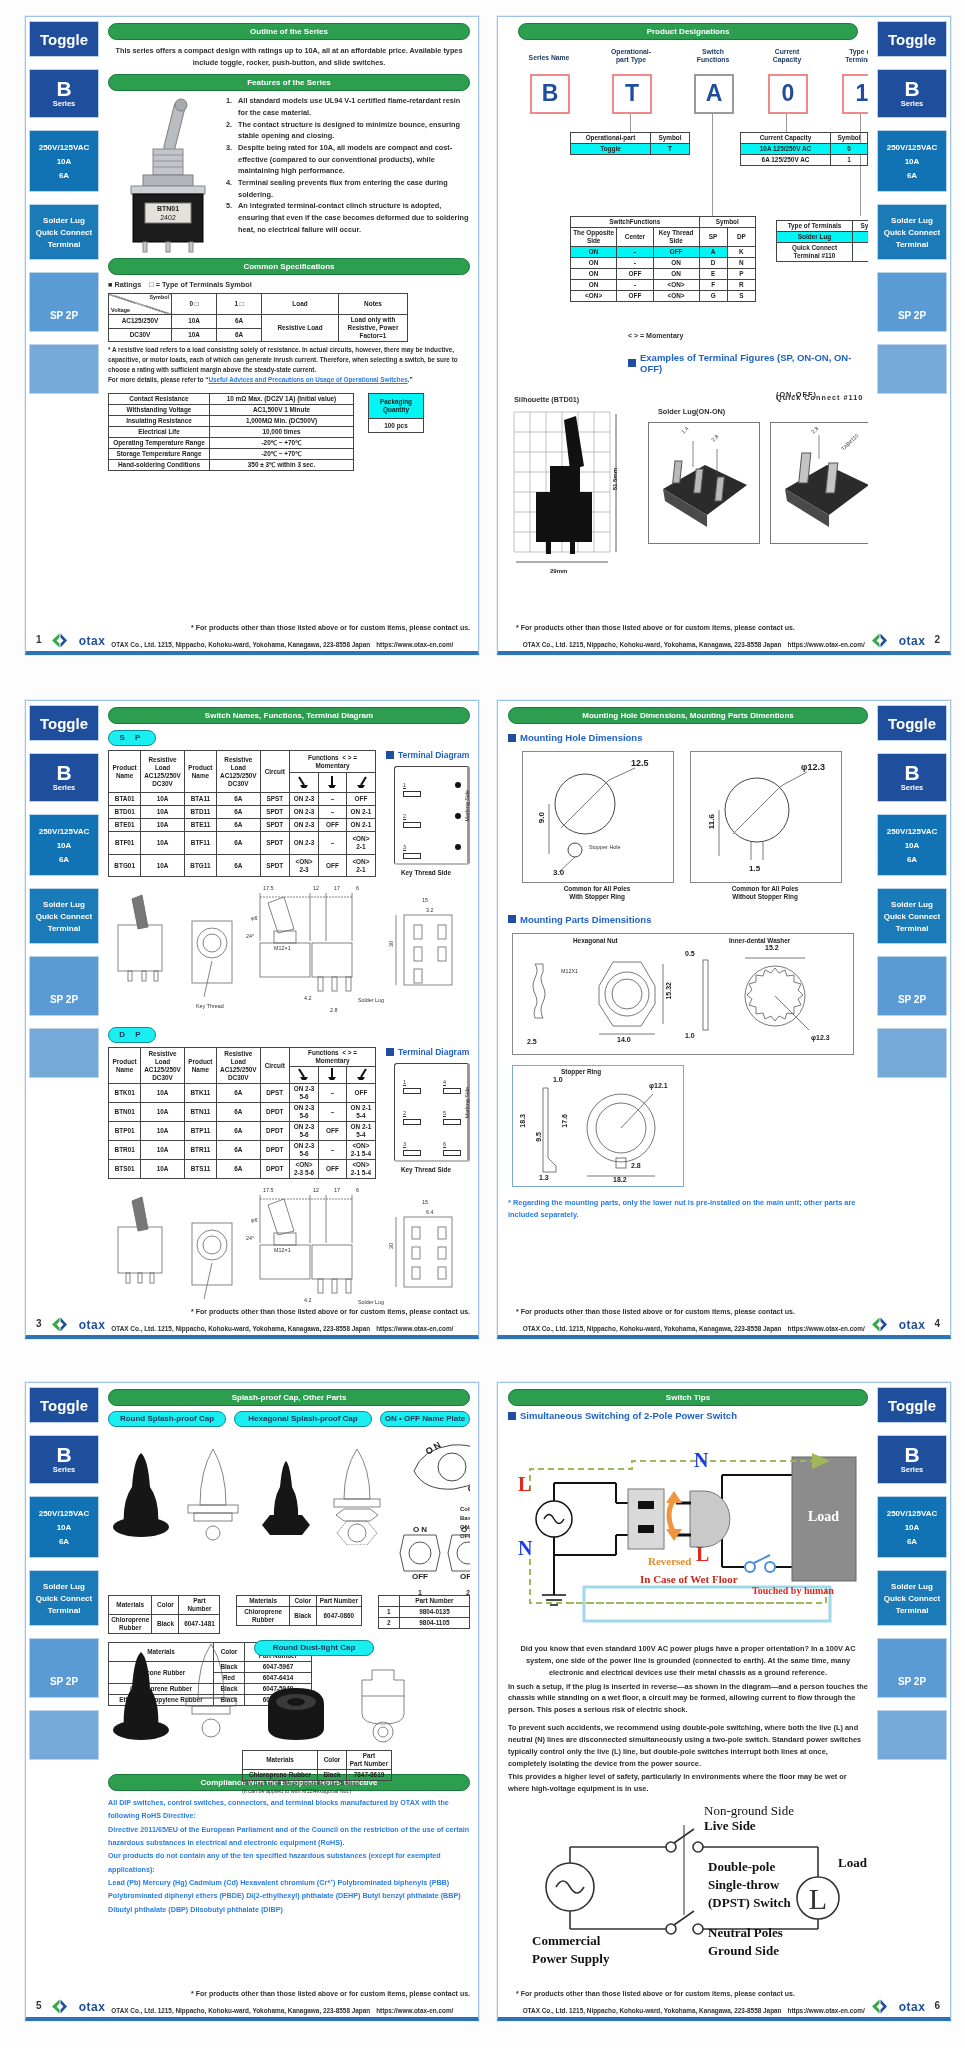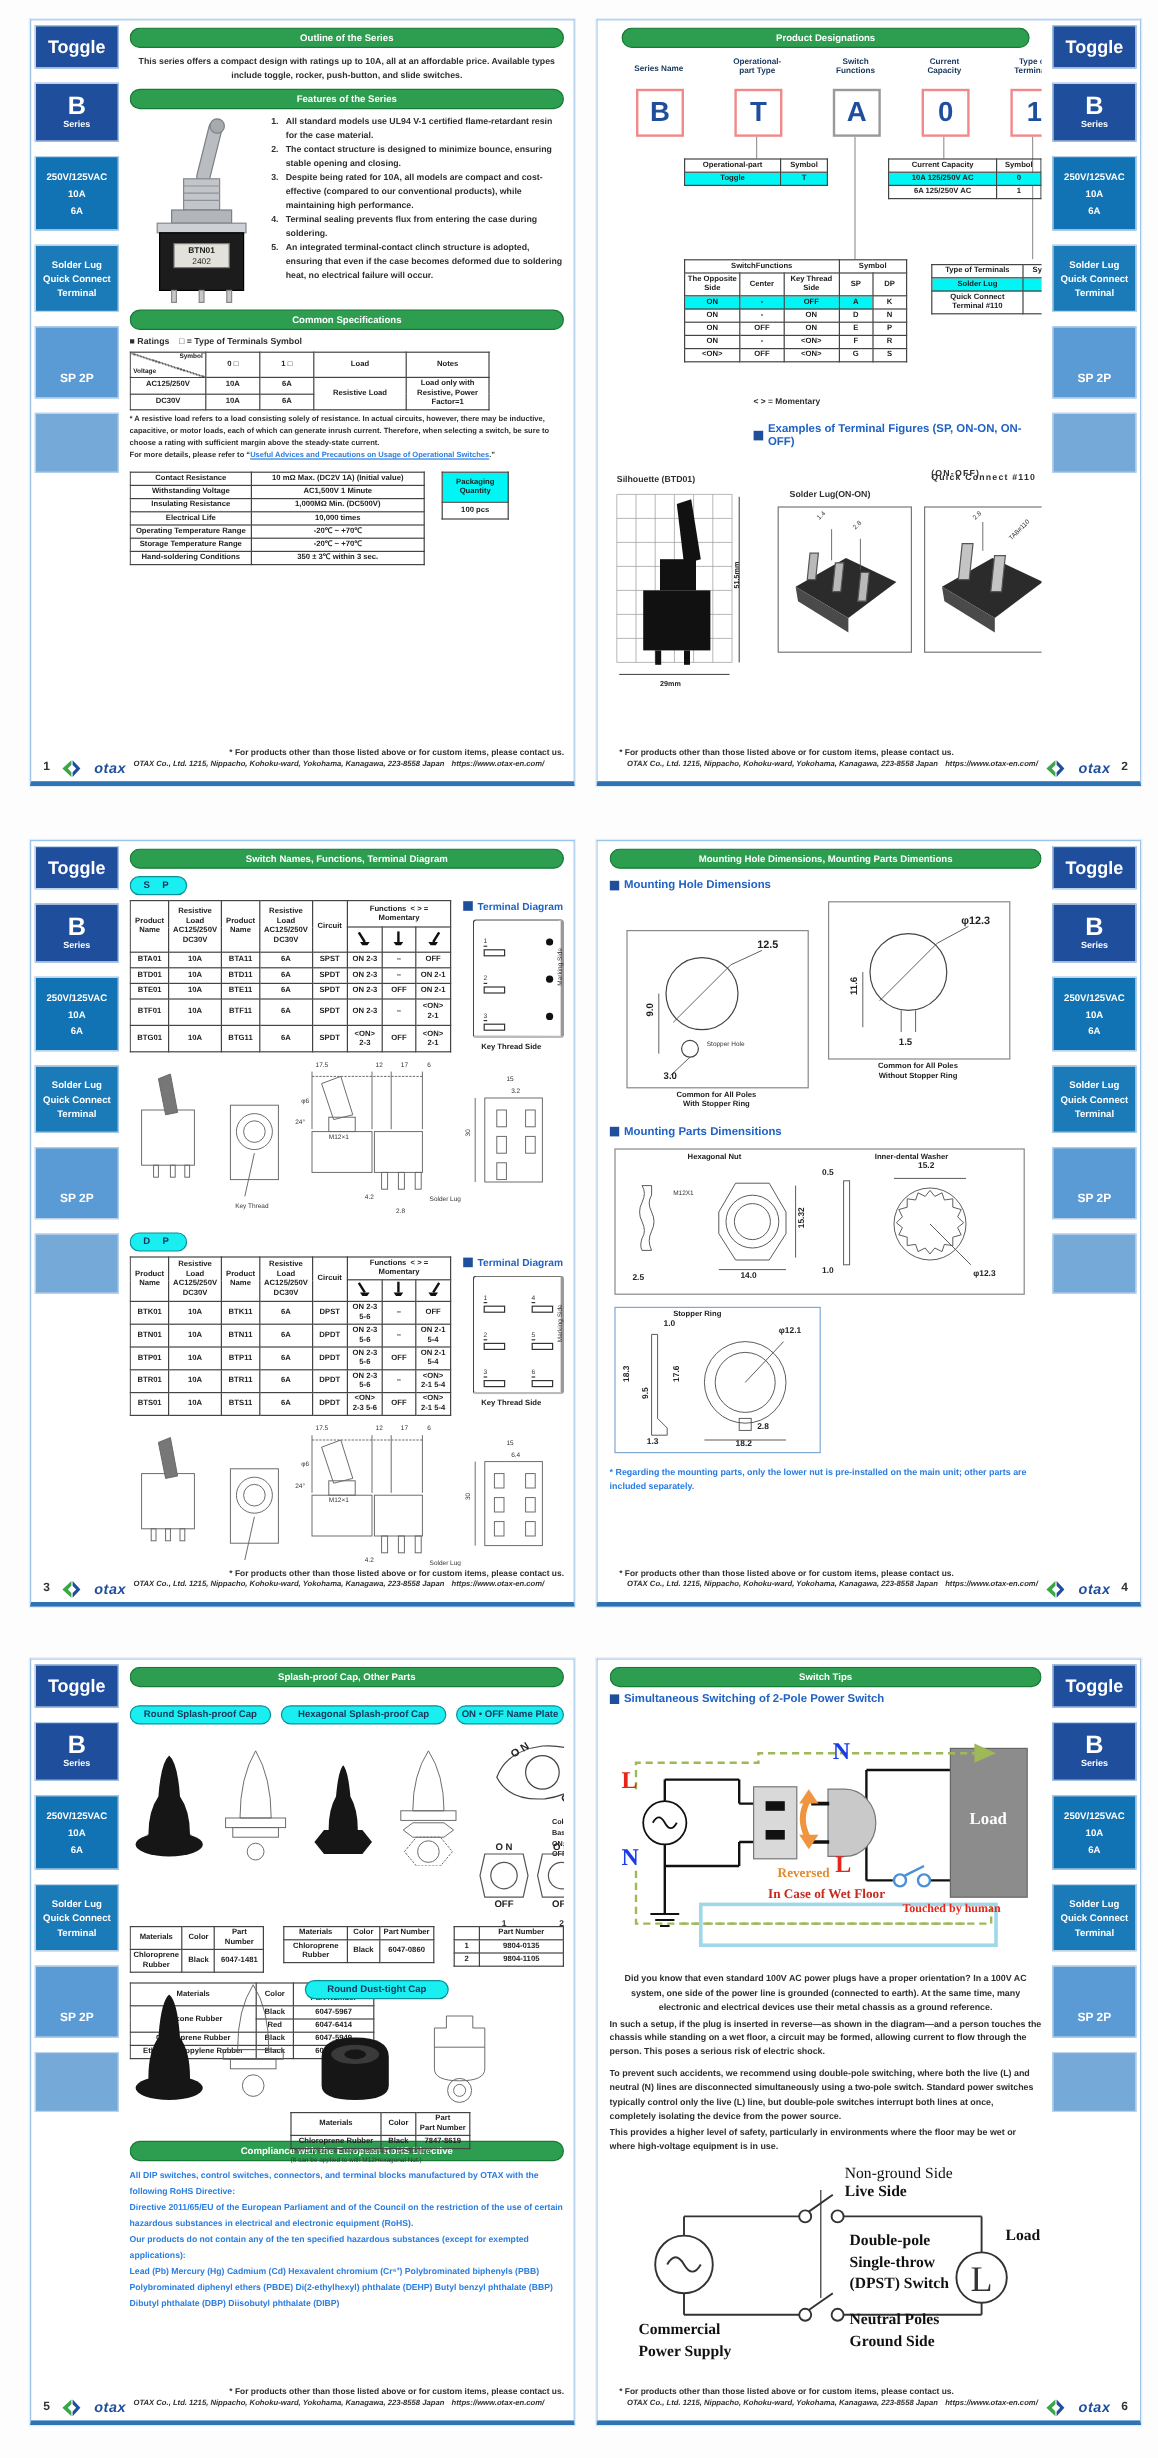--- a/index.html
+++ b/index.html
@@ -23,21 +23,21 @@
   .bt{font-size:7.3px;font-weight:bold;color:#2f2f2f;line-height:1.6;}
   .bh{color:#2062c4;font-weight:bold;font-size:9.5px;display:flex;align-items:center;gap:4px;}
   .sq{width:8px;height:8px;background:#1e4e9c;display:inline-block;flex:0 0 auto;}
   .blue{color:#2a7de1;}
   .tbl{border-collapse:collapse;}
   .tbl th,.tbl td{border:1px solid #444;font-size:6.4px;padding:1px 2px;text-align:center;color:#222;font-weight:bold;line-height:1.25;}
   .hl{background:#00f5f5;}
   .cpill{background:#19eef0;border:1px solid #0a8f96;border-radius:9px;color:#17365d;font-size:8px;font-weight:bold;text-align:center;line-height:14px;height:14px;}
   .pfoot{position:absolute;left:8px;right:8px;bottom:3px;}
   .fnote{font-size:7px;font-weight:bold;color:#2f2f2f;text-align:right;}
-  .frow{display:flex;align-items:flex-start;justify-content:center;gap:6px;margin-top:2px;font-style:italic;}
+  .frow{display:flex;align-items:flex-end;justify-content:center;gap:6px;margin-top:2px;}
   .faddr{font-size:6.4px;font-weight:bold;color:#2f2f2f;}
   .furl{font-size:6.4px;font-weight:bold;color:#2f2f2f;}
   .brand{font-size:12px;font-weight:bold;color:#1e4e9c;letter-spacing:.5px;}
   .pnum{position:absolute;bottom:6px;font-size:10px;font-weight:bold;color:#333;}
   .pn-l{left:10px}.pn-r{right:10px}
   .dim{position:absolute;font-size:6px;font-weight:bold;color:#222;white-space:nowrap;}
   .dlab{position:absolute;font-size:5.4px;color:#333;white-space:nowrap;}
   .cap{font-size:6.4px;font-weight:bold;color:#222;text-align:center;line-height:1.3;}
   .lbox{position:absolute;background:#fff;border:1px solid #888;}
   .vtext{writing-mode:vertical-rl;transform:rotate(180deg);}
@@ -806,21 +806,21 @@
     <div class="sbx sb6"></div>
   </div>
   <div class="pc pc-r">
     <div class="gb">Mounting Hole Dimensions, Mounting Parts Dimentions</div>
     <div class="bh" style="margin-top:8px;">
           <span class="sq"></span>
           <span>Mounting Hole Dimensions</span>
         </div>
     <div style="display:flex;gap:18px;margin:8px 0 0 14px;">
       <div style="width:150px;">
-        <div class="lbox" style="position:relative;width:150px;height:130px;margin-top:24px;">
+        <div class="lbox" style="position:relative;width:150px;height:130px;">
           <svg width="150" height="130" viewBox="0 0 150 130">
             <circle cx="62" cy="52" r="30" stroke="#444" fill="none"></circle>
             <line x1="38" y1="76" x2="86" y2="28" stroke="#444" stroke-width="0.7"></line>
             <line x1="86" y1="28" x2="112" y2="16" stroke="#444" stroke-width="0.7"></line>
             <line x1="26" y1="52" x2="26" y2="102" stroke="#444" stroke-width="0.7"></line>
             <circle cx="52" cy="98" r="7" stroke="#444" fill="none"></circle>
             <line x1="52" y1="105" x2="36" y2="120" stroke="#444" stroke-width="0.7"></line>
           </svg>
           <span class="dim" style="left:108px;top:6px;font-size:9px;">12.5</span>
           <span class="dim vtext" style="left:14px;top:60px;font-size:8px;">9.0</span>
@@ -934,21 +934,21 @@
           <span>Quick Connect</span>
           <span>Terminal</span>
         </div>
     <div class="sbx sb5">
           <span>SP 2P</span>
         </div>
     <div class="sbx sb6"></div>
   </div>
   <div class="pc pc-l">
     <div class="gb">Splash-proof Cap, Other Parts</div>
-    <div style="display:flex;gap:8px;margin-top:15px;">
+    <div style="display:flex;gap:8px;margin-top:5px;">
       <div class="cpill" style="width:116px;">Round Splash-proof Cap</div>
       <div class="cpill" style="width:136px;">Hexagonal Splash-proof Cap</div>
       <div class="cpill" style="flex:1;">ON • OFF  Name Plate</div>
     </div>
     <div style="position:relative;height:168px;">
       <svg style="position:absolute;left:2px;top:16px;" width="62" height="96" viewBox="0 0 62 96">
         <ellipse cx="31" cy="84" rx="28" ry="10" fill="#161616"></ellipse>
         <path d="M14,84 q-2,-26 8,-40 q2,-28 9,-34 q7,6 9,34 q10,14 8,40 z" fill="#161616"></path>
       </svg>
       <svg style="position:absolute;left:70px;top:14px;" width="70" height="100" viewBox="0 0 70 100">

